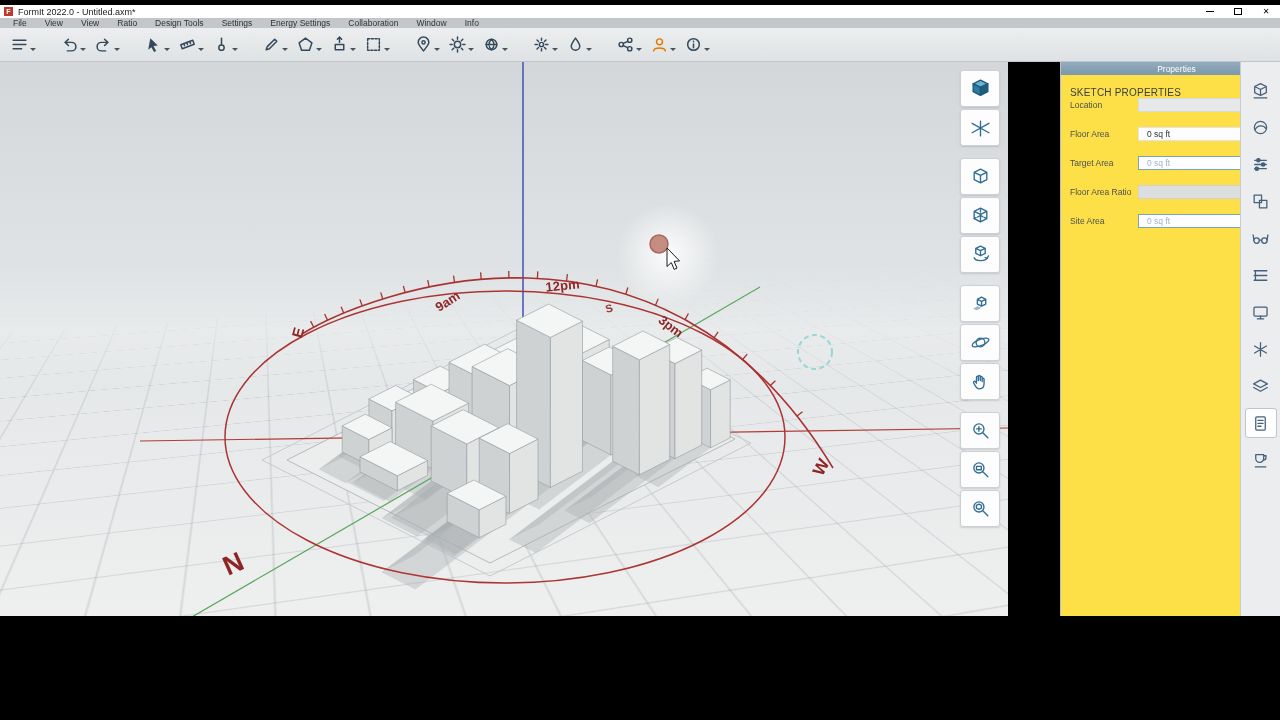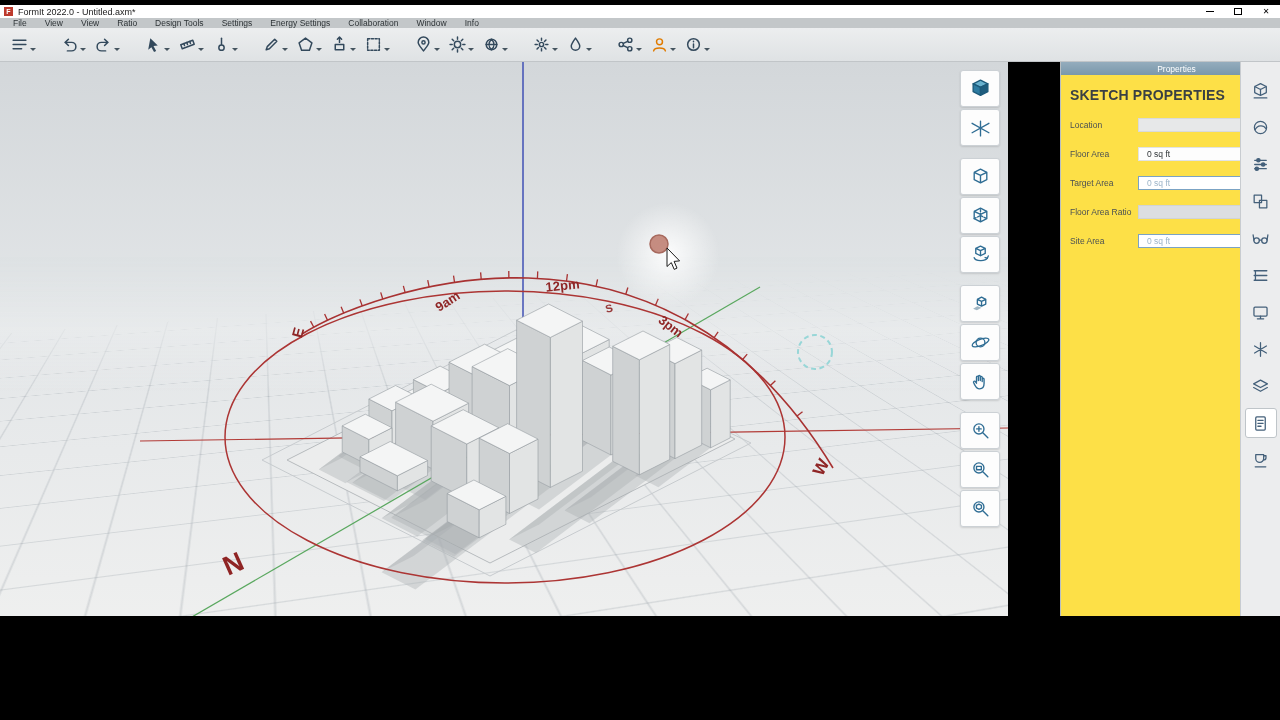--- a/index.html
+++ b/index.html
@@ -50,21 +50,21 @@
   .rs-btn{width:32px;height:30px;margin-bottom:7px;display:flex;align-items:center;justify-content:center;border-radius:3px}
   .rs-btn svg{width:19px;height:19px;stroke:#44607a;fill:none;stroke-width:1.2;stroke-linecap:round;stroke-linejoin:round}
   .rs-btn.active{background:#fff;border:1px solid #bfc5c9}
 
   
   .props{position:absolute;left:1060px;top:62px;width:232px;height:648px;background:#fde047;border-left:1px solid #b9bec1}
   .props-header{height:13px;background:linear-gradient(#94acbd,#7a98ab);display:flex;align-items:center;justify-content:center;position:relative}
   .props-title{font-size:8.5px;color:#fff}
   .props-hicons{position:absolute;right:4px;top:0;height:100%;display:flex;align-items:center;gap:6px;color:#eaf0f4;font-size:8px}
   .props-body{padding:12px 11px 0 9px}
-  .section-title{font-size:14px;font-weight:bold;color:#3a4043;margin-bottom:15px;letter-spacing:.2px}
+  .section-title{font-size:10px;font-weight:normal;color:#3a4043;letter-spacing:.2px}
   .prow{display:flex;align-items:center;margin-bottom:15px}
   .plabel{font-size:8.5px;color:#4a5053;width:68px;flex-shrink:0}
   .prow input{flex:1;height:14px;font-size:8.5px;font-family:"Liberation Sans",sans-serif;padding:0 8px;outline:none}
   .v-plain{background:#e7e8e9;border:1px solid #d8dadb;color:#333}
   .v-value{background:#fdfdfd;border:1px solid #e1e3e4;color:#2f3437}
   .v-edit{background:#fff;border:1px solid #7ba3c4;color:#9cb4c8}
   .v-disabled{background:#dcdee0;border:1px solid #d0d3d5;color:#777}
 </style>
 </head>
 <body>

